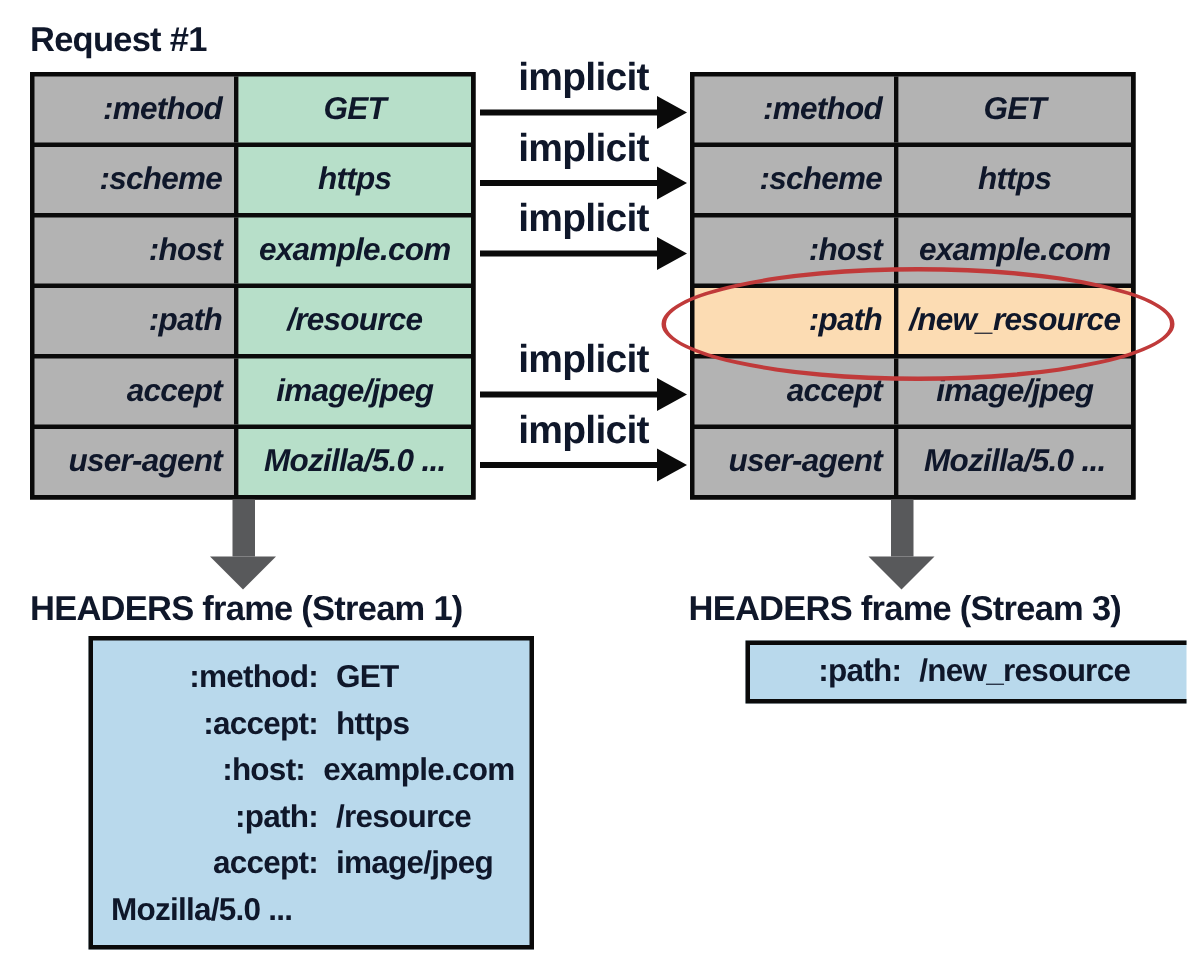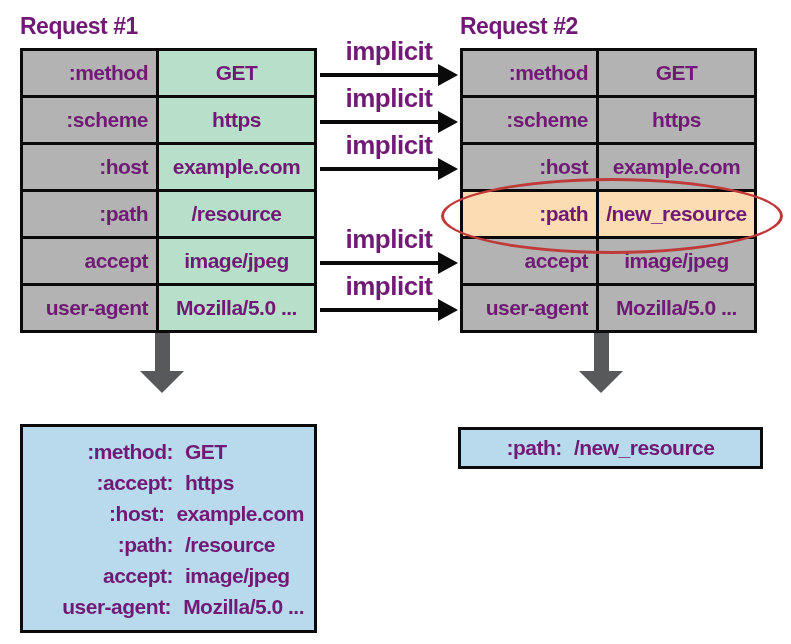--- a/index.html
+++ b/index.html
@@ -1,28 +1,28 @@
 <!DOCTYPE html>
 <html><head>
 <meta charset="utf-8">
 <style>
   * { margin:0; padding:0; box-sizing:content-box; }
   body { background:#fff; }
   .canvas {
     position:relative; width:791px; height:644px; background:#ffffff;
-    font-family:"Liberation Sans", sans-serif; font-weight:bold; color:#701a75;
+    font-family:"Liberation Sans", sans-serif; font-weight:bold; color:#0f172a;
     overflow:hidden; letter-spacing:-0.5px;
   }
   .fig-title { position:absolute; font-size:23px; white-space:nowrap; }
 
   
   .htable { position:absolute; top:48px; width:291px; border:3px solid #0a0a0a; background:#0a0a0a; }
   .hrow { display:flex; height:44px; }
   .hrow + .hrow { border-top:3px solid #0a0a0a; }
-  .cell { display:flex; align-items:center; font-size:21px; white-space:nowrap; overflow:hidden; }
+  .cell { display:flex; align-items:center; font-size:21px; white-space:nowrap; overflow:hidden;font-style:italic; }
   .cell.key { width:125px; justify-content:flex-end; padding-right:8px; border-right:3px solid #0a0a0a; background:#b3b3b3; }
   .cell.val { flex:1; justify-content:center; background:#b3b3b3; }
   .t-left .cell.val { background:#b7dfc9; }
   .t-right .hrow.highlight .cell { background:#fcdcb3; }
 
   
   .imp-arrow { position:absolute; left:320px; width:138px; }
   .imp-label { text-align:center; font-size:26px; height:25px; line-height:25px; }
   .imp-line-row { display:flex; align-items:center; height:22px; }
   .imp-line { flex:1; height:4px; background:#0a0a0a; }
@@ -31,36 +31,35 @@
   
   .down-arrow { position:absolute; width:44px; top:333px; }
   .da-stem { width:15px; height:38px; background:#58595b; margin:0 auto; }
   .da-head { width:0; height:0; border-left:22px solid transparent; border-right:22px solid transparent; border-top:22px solid #58595b; }
 
   
   .ellipse { position:absolute; left:441px; top:178px; width:336px; height:70px;
     border:3px solid #c03a3a; border-radius:50%; background:transparent; z-index:5; }
 
   
-  .frame-box { position:absolute; border:3px solid #0a0a0a; background:#b9d9ec; }
+  .frame-box { position:absolute; border:3px solid #0a0a0a; background:#b9d9ec;margin-left:39px; }
   .frame-1 { left:20px; top:424px; width:281px; padding:9px 10px 8px 0; }
   .fline { display:flex; font-size:21px; line-height:31px; white-space:nowrap; }
   .fkey { width:150px; text-align:right; }
   .fval { margin-left:12px; }
   .frame-3 { left:458px; top:427px; width:279px; height:36px; padding:0 10px;
     display:flex; justify-content:center; align-items:center; font-size:21px; }
   .frame-3 .f3key { margin-right:12px; }
 </style>
 </head>
 <body>
 
 <div class="canvas">
 
   <div class="fig-title" style="left:20px; top:13px;">Request #1</div>
-  <div class="fig-title" style="left:460px; top:13px;">Request #2</div>
 
   <div class="htable t-left" style="left:20px;">
     <div class="hrow">
       <div class="cell key">:method</div>
       <div class="cell val">GET</div>
     </div>
     <div class="hrow">
       <div class="cell key">:scheme</div>
       <div class="cell val">https</div>
     </div>
@@ -149,20 +148,22 @@
 
   <div class="down-arrow" style="left:140px;">
     <div class="da-stem"></div>
     <div class="da-head"></div>
   </div>
   <div class="down-arrow" style="left:579px;">
     <div class="da-stem"></div>
     <div class="da-head"></div>
   </div>
 
+  <div class="fig-title" style="left:20px; top:392px;">HEADERS frame (Stream 1)</div>
+  <div class="fig-title" style="left:459px; top:392px;">HEADERS frame (Stream 3)</div>
 
   <div class="frame-box frame-1">
     <div class="fline">
       <div class="fkey">:method:</div>
       <div class="fval">GET</div>
     </div>
     <div class="fline">
       <div class="fkey">:accept:</div>
       <div class="fval">https</div>
     </div>
@@ -172,21 +173,20 @@
     </div>
     <div class="fline">
       <div class="fkey">:path:</div>
       <div class="fval">/resource</div>
     </div>
     <div class="fline">
       <div class="fkey">accept:</div>
       <div class="fval">image/jpeg</div>
     </div>
     <div class="fline">
-      <div class="fkey">user-agent:</div>
       <div class="fval">Mozilla/5.0 ...</div>
     </div>
   </div>
 
   <div class="frame-box frame-3">
     <span class="f3key">:path:</span>
     <span class="f3val">/new_resource</span>
   </div>
 
 </div>

